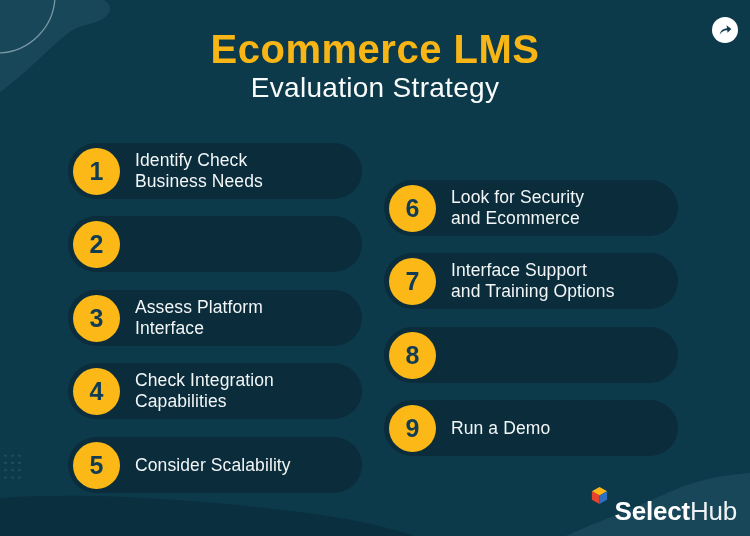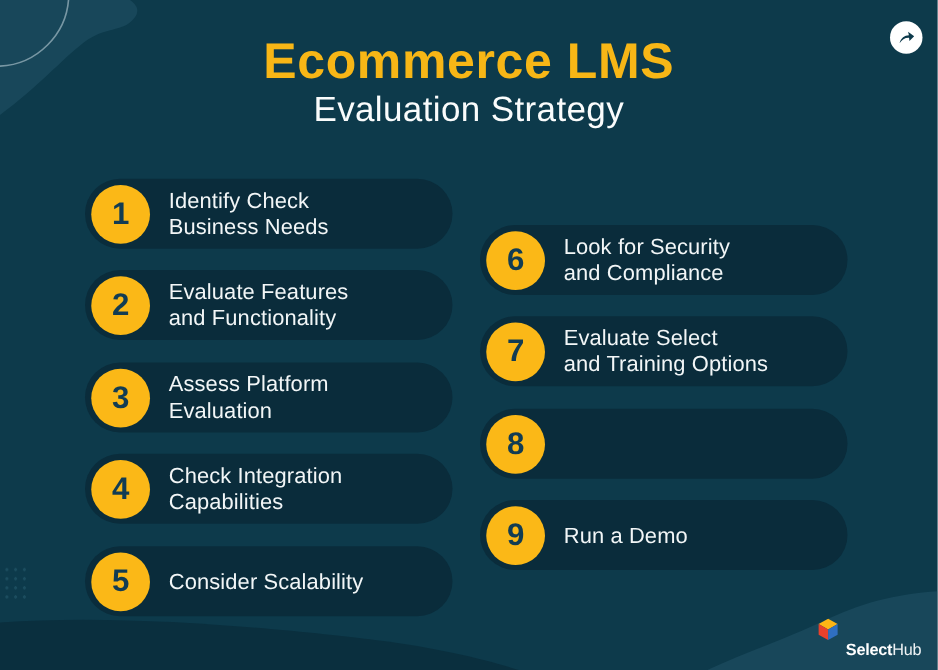--- a/index.html
+++ b/index.html
@@ -49,21 +49,21 @@
   .num { font-size:25px; font-weight:700; color:#123C53; }
   .step-text {
     margin-left:15px; color:#F2F6F7;
     font-size:17.5px; line-height:21px; font-weight:400;
     white-space:pre-line; letter-spacing:.1px;
   }
   .logo {
     position:absolute; right:13px; bottom:9px;
     display:flex; align-items:center; gap:5px;
   }
-  .logo-text { color:#FFFFFF; font-size:13px; letter-spacing:-0.2px;margin-top:33px; }
+  .logo-text { color:#FFFFFF; font-size:26px; letter-spacing:-0.2px;margin-top:33px; }
   .logo-bold { font-weight:700; }
   .logo-light { font-weight:400; color:#EDF2F4; }
 </style>
 </head>
 <body>
 
 <div class="stage">
 
   <svg class="deco deco-topleft" width="200" height="140" viewBox="0 0 200 140">
     <path d="M0,0 L104,0 Q114,7 107,15 C98,26 84,21 67,34 C49,48 30,70 0,92 Z" fill="#18475A"></path>
@@ -90,56 +90,54 @@
     <div class="num-circle">
       <span class="num">1</span>
     </div>
     <div class="step-text">Identify Check
 Business Needs</div>
   </div>
   <div class="pill col-left" style="top:216px">
     <div class="num-circle">
       <span class="num">2</span>
     </div>
-    <div class="step-text">Evaluate Features
-and Functionality</div>
   </div>
   <div class="pill col-left" style="top:290px">
     <div class="num-circle">
       <span class="num">3</span>
     </div>
     <div class="step-text">Assess Platform
-Evaluation</div>
+Interface</div>
   </div>
   <div class="pill col-left" style="top:363px">
     <div class="num-circle">
       <span class="num">4</span>
     </div>
     <div class="step-text">Check Integration
 Capabilities</div>
   </div>
   <div class="pill col-left" style="top:437px">
     <div class="num-circle">
       <span class="num">5</span>
     </div>
     <div class="step-text">Consider Scalability</div>
   </div>
 
   <div class="pill col-right" style="top:180px">
     <div class="num-circle">
       <span class="num">6</span>
     </div>
     <div class="step-text">Look for Security
-and Compliance</div>
+and Ecommerce</div>
   </div>
   <div class="pill col-right" style="top:253px">
     <div class="num-circle">
       <span class="num">7</span>
     </div>
-    <div class="step-text">Evaluate Select
+    <div class="step-text">Interface Support
 and Training Options</div>
   </div>
   <div class="pill col-right" style="top:327px">
     <div class="num-circle">
       <span class="num">8</span>
     </div>
   </div>
   <div class="pill col-right" style="top:400px">
     <div class="num-circle">
       <span class="num">9</span>

